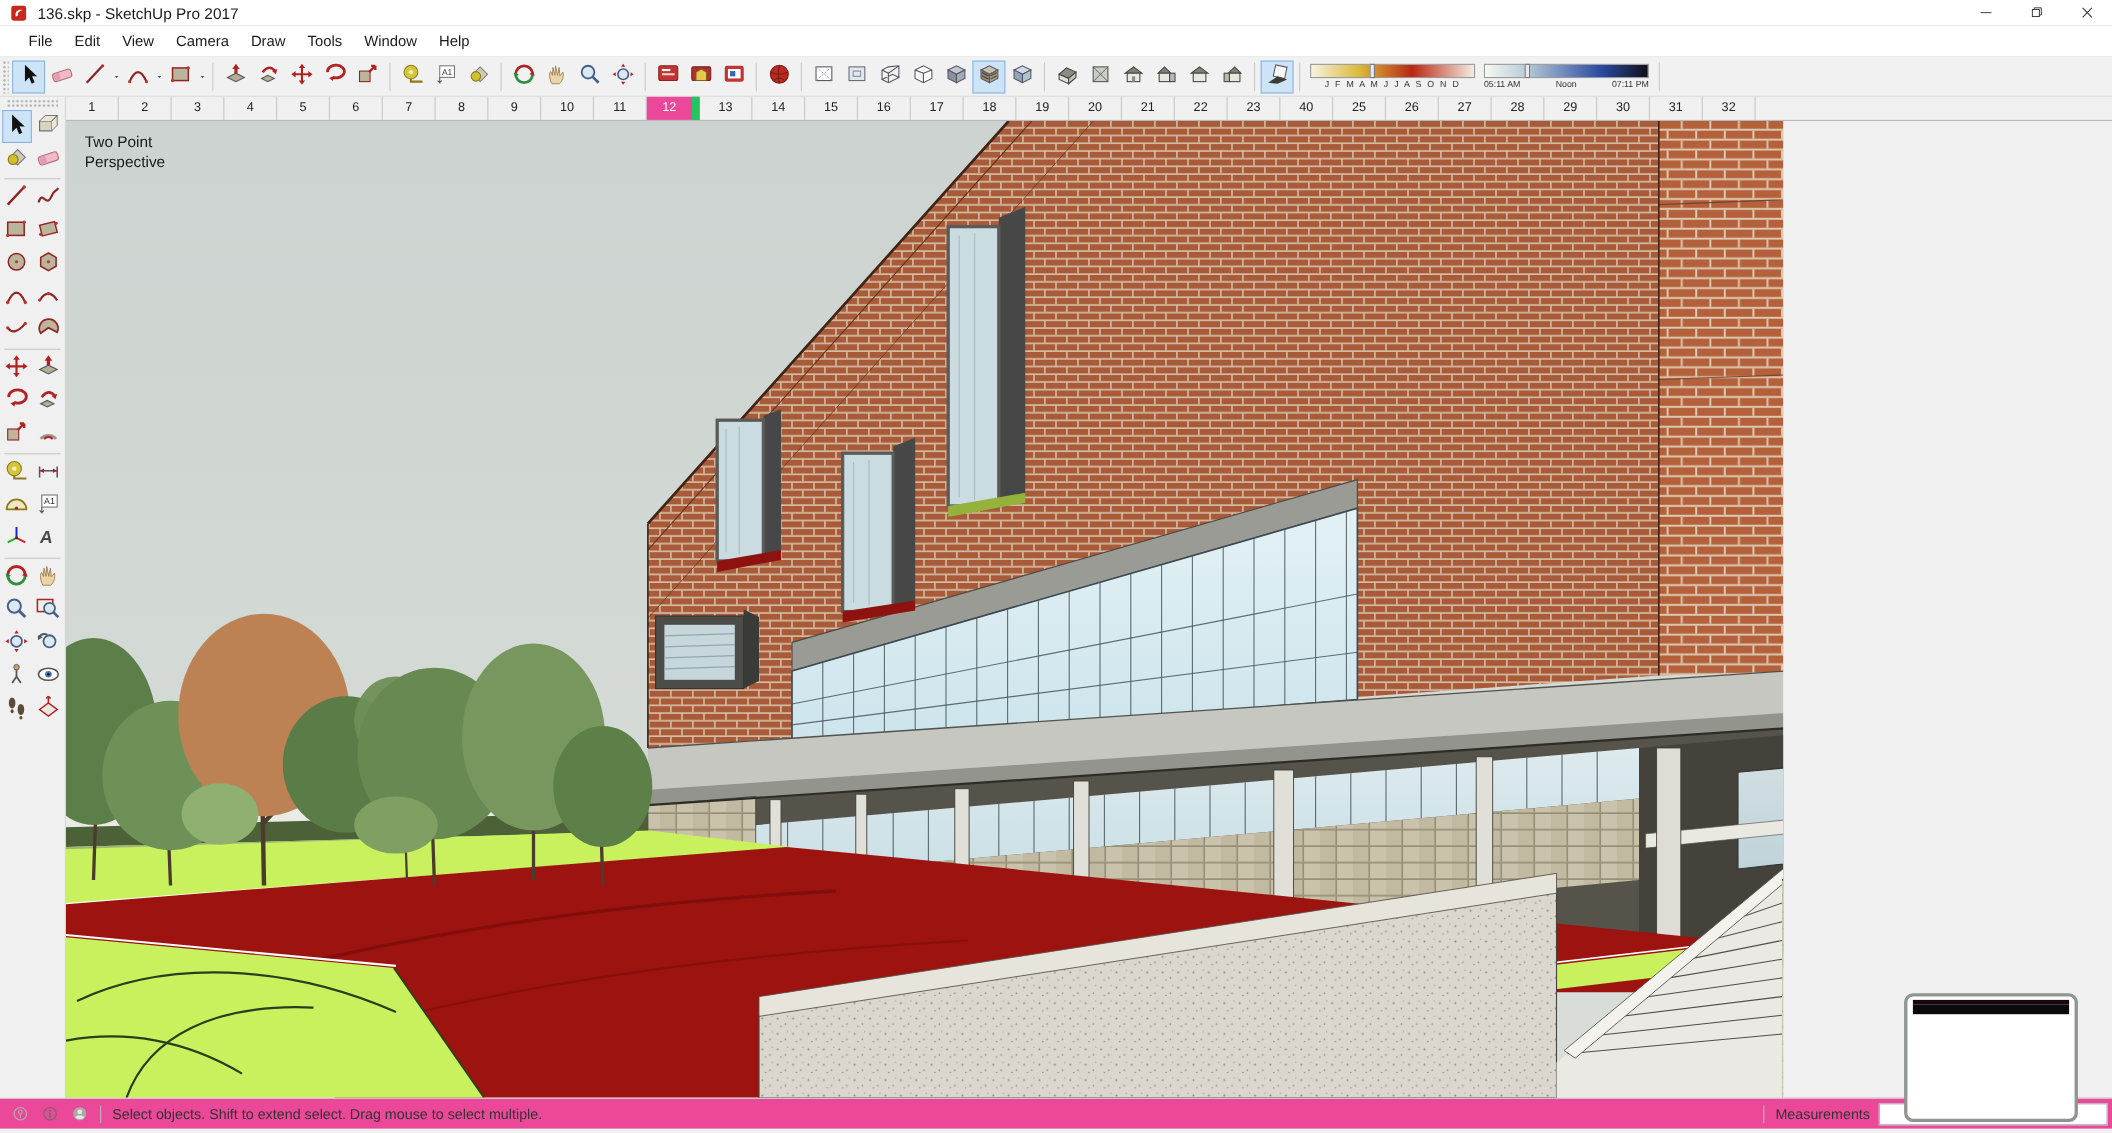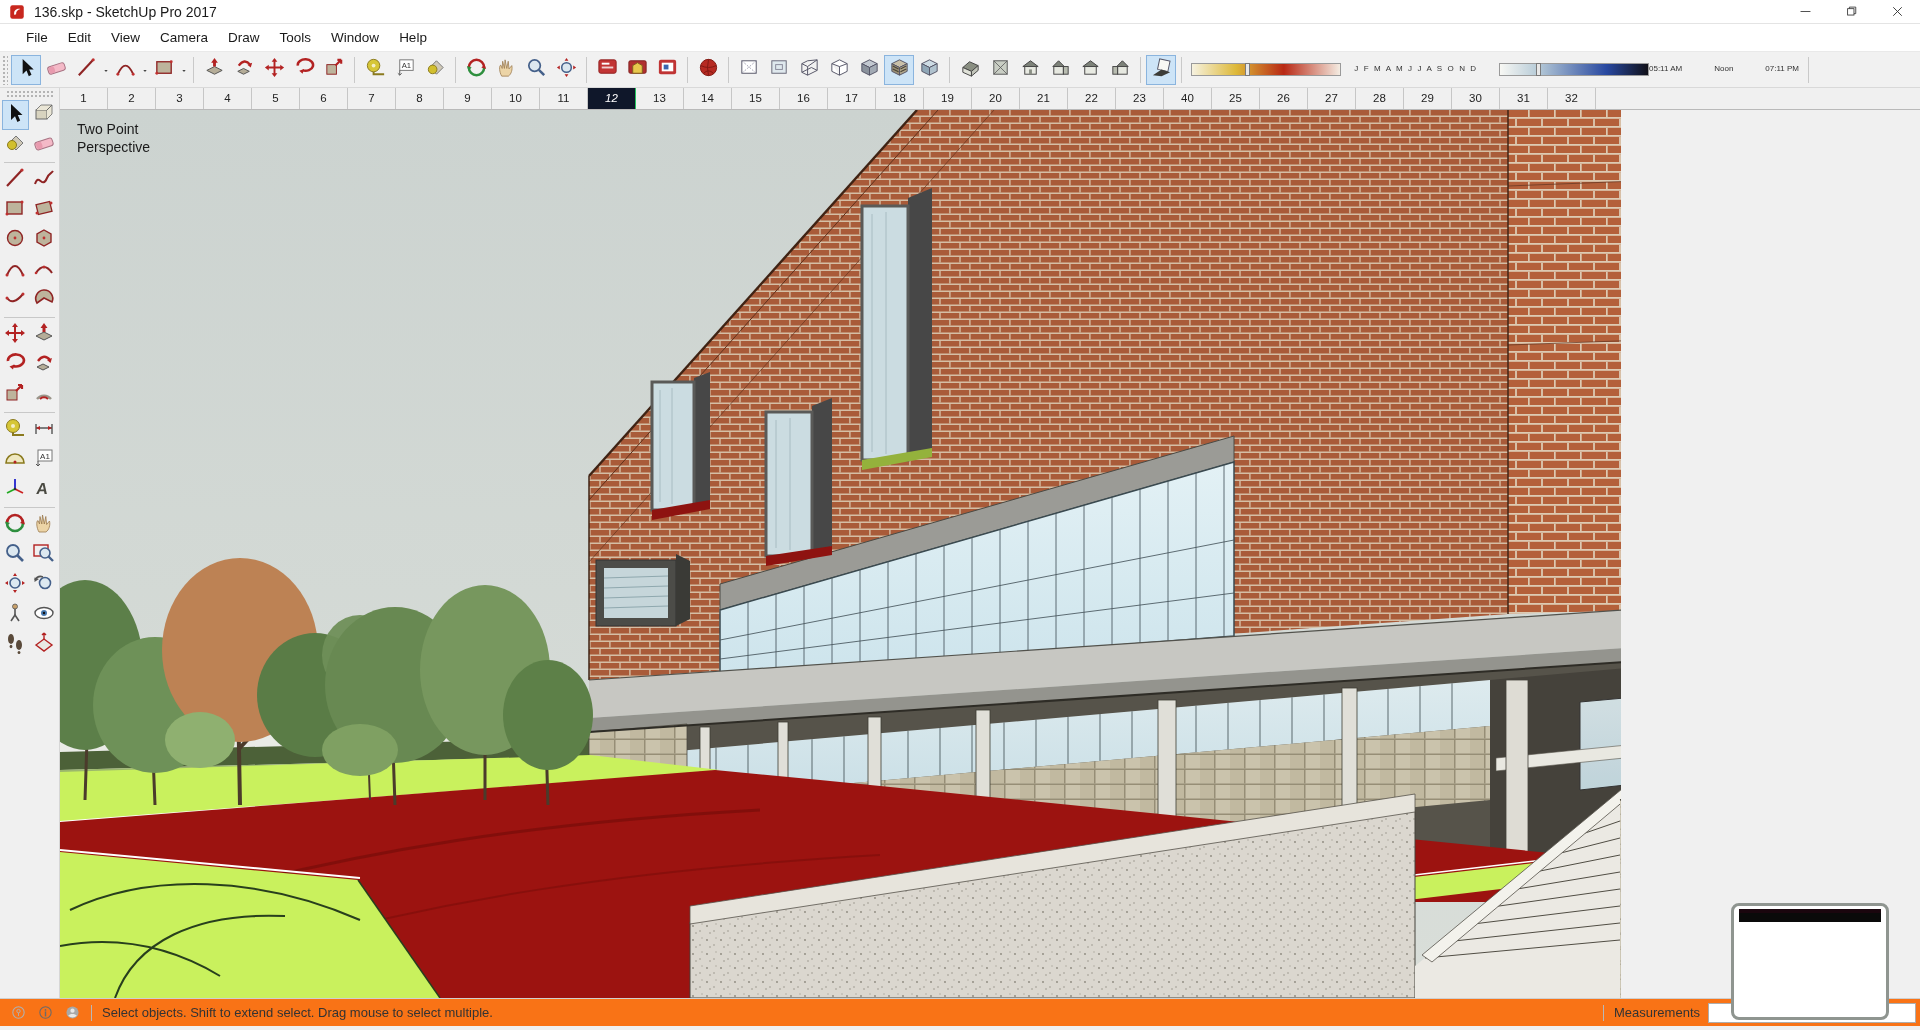--- a/index.html
+++ b/index.html
@@ -22,49 +22,49 @@
   .toolbar { height:36px; background:#f1f1f1; border-bottom:1px solid #d9d9d9; display:flex; align-items:center; padding-left:2px; }
   .tb-grip { width:6px; height:30px; margin-right:3px;
       background-image:radial-gradient(#b4b4b4 1px, transparent 1.2px); background-size:4px 4px; }
   .tb-group { display:flex; align-items:center; }
   .tb-sep { width:1px; height:26px; background:#c9c9c9; margin:0 5px; }
   .tb-btn { width:30px; height:30px; display:flex; align-items:center; justify-content:center; border:1px solid transparent; position:relative; }
   .tb-btn svg { width:23px; height:23px; }
   .tb-btn.active { background:#cde4f7; border:1px solid #8ab4de; }
   .tb-dd { width:9px; height:30px; display:flex; align-items:center; justify-content:center; }
   .tb-dd svg { width:8px; height:8px; }
-  .slider-box { display:flex; flex-direction:row; justify-content:center; margin:0 4px; }
+  .slider-box { display:flex; flex-direction:column; justify-content:center; margin:0 4px; }
   .slider-track { width:150px; height:13px; border:1px solid #9a9a9a; position:relative; }
   .slider-track.date { background:linear-gradient(90deg,#f6f2e0 0%,#ddb838 30%,#b82814 62%,#f4ece2 100%); }
   .slider-track.time { background:linear-gradient(90deg,#f8f8f4 0%,#b8ccd8 25%,#2848a0 72%,#101018 100%); }
   .slider-handle { position:absolute; top:-1px; width:5px; height:13px; background:#e8e8e8; border:1px solid #7a7a7a; }
   .slider-labels { font-size:8px; color:#333; width:150px; display:flex; justify-content:space-between; margin-top:1px; }
   .slider-labels.months { justify-content:center; letter-spacing:1.6px; }
 
   
   .mainrow { display:flex; height:910px; }
   .palette { width:60px; background:#f0f0f0; border-right:1px solid #d6d6d6; }
   .pal-grip { height:8px; margin:2px 6px 2px 6px;
       background-image:radial-gradient(#b4b4b4 1px, transparent 1.2px); background-size:4px 4px; }
   .pal-row { display:flex; justify-content:center; gap:2px; }
   .pal-btn { width:27px; height:30px; display:flex; align-items:center; justify-content:center; border:1px solid transparent; }
   .pal-btn svg { width:24px; height:24px; }
   .pal-btn.active { background:#cde4f7; border:1px solid #8ab4de; }
   .pal-div { height:1px; background:#c8c8c8; margin:2px 4px; }
   .rightcol { flex:1; display:flex; flex-direction:column; }
   .tabstrip { height:22px; background:#f0f0f0; border-bottom:1px solid #b9b9b9; display:flex; }
   .scene-tab { width:48px; text-align:center; line-height:21px; font-size:11.5px; color:#222; border-right:1px solid #c6c6c6; }
-  .scene-tab.active { background:#0f172a; color:#ffffff; border-right:1px solid #22c55e;font-style:italic; }
+  .scene-tab.active { background:#ec4899; color:#ffffff; border-right:7px solid #22c55e; }
 
   
   .viewport { position:relative; width:1561px; height:888px; background:#cfd6d2; overflow:hidden; }
   .viewport svg.scene { position:absolute; left:0; top:0; }
 
   
-  .statusbar { height:28px; background:#f97316; border-top:1px solid #cfcfcf; display:flex; align-items:center; font-size:13px; color:#333; }
+  .statusbar { height:28px; background:#ec4899; border-top:1px solid #cfcfcf; display:flex; align-items:center; font-size:13px; color:#333; }
   .st-ico { width:17px; height:17px; margin-left:10px; }
   .st-div { width:1px; height:16px; background:#b8b8b8; margin:0 10px; }
   .meas-wrap { margin-left:auto; display:flex; align-items:center; }
   .meas-label { font-size:13px; color:#333; margin-right:8px; }
   .meas-input { width:208px; height:20px; border:1px solid #adadad; background:#ffffff; font-size:12px; margin-right:4px; }
 
   
   .skp-logo { position:absolute; left:1731px; top:903px; width:158px; height:117px; background:#ffffff;
       border:3px solid #8f9590; border-radius:8px; z-index:50; display:flex; flex-direction:column; align-items:center; }
   .skp-top { width:142px; height:4px; background:#1a060e; margin-top:3px; }

